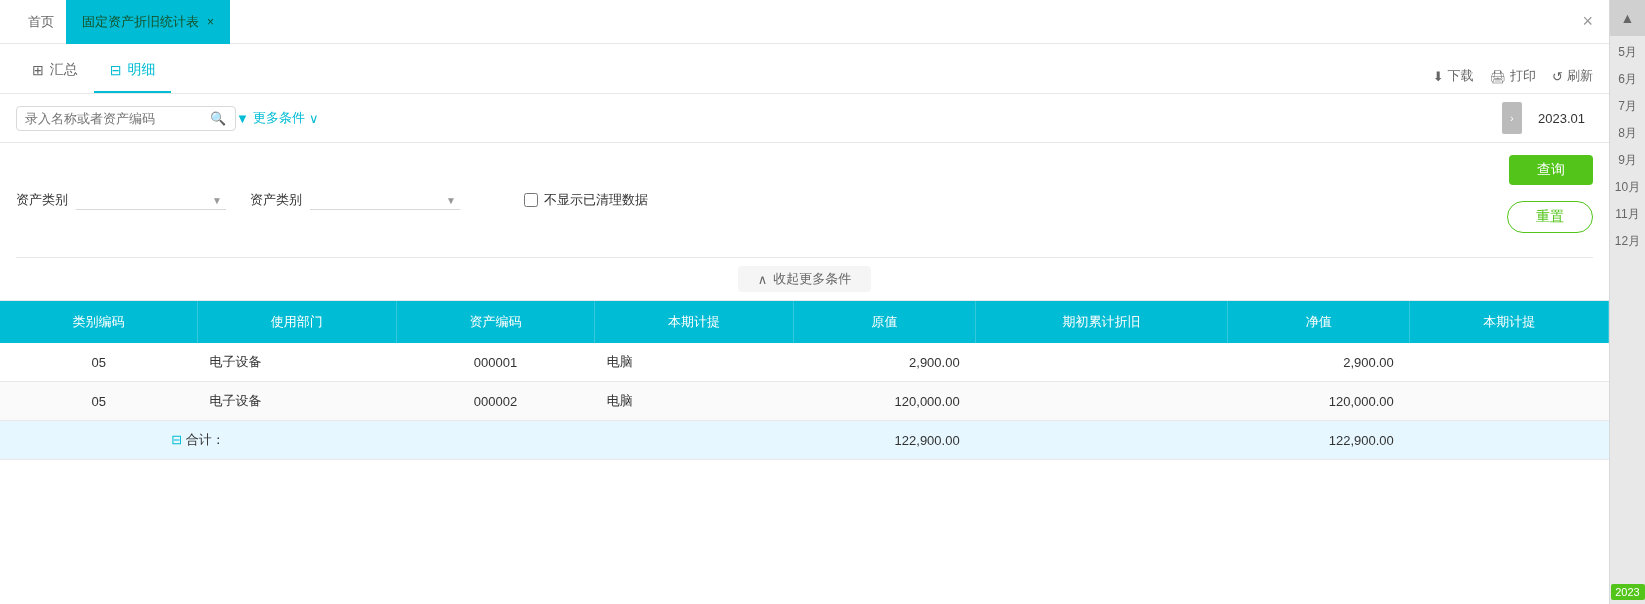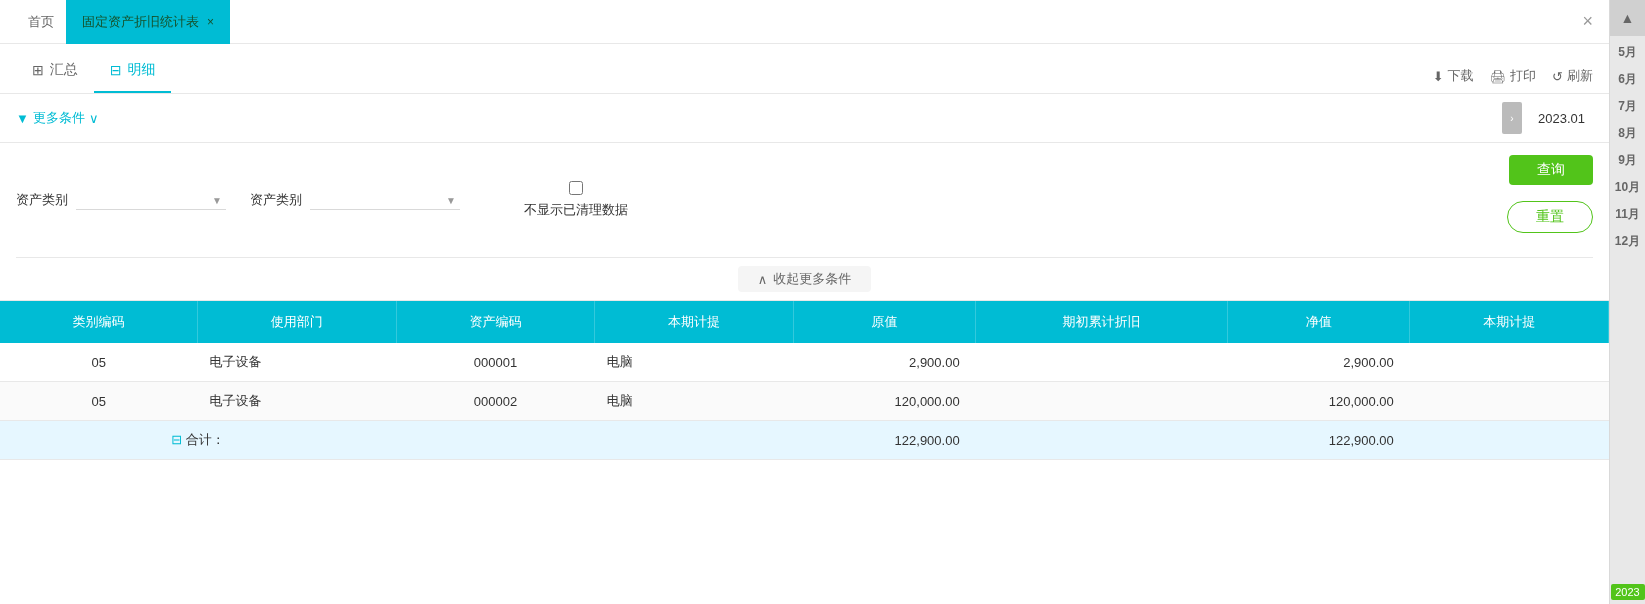--- a/index.html
+++ b/index.html
@@ -27,21 +27,21 @@
     .filter-btn { display: flex; align-items: center; gap: 4px; color: #00bcd4; cursor: pointer; font-size: 13px; }
 
     
     .filter-area { background: #fff; padding: 12px 16px 0 16px; border-bottom: 1px solid #e8e8e8; position: relative; }
     .filter-row { display: flex; align-items: center; gap: 24px; padding-bottom: 12px; }
     .filter-item { display: flex; align-items: center; gap: 8px; }
     .filter-label { color: #333; font-size: 13px; white-space: nowrap; }
     .filter-select { border: none; border-bottom: 1px solid #d9d9d9; padding: 2px 20px 2px 4px; font-size: 13px; color: #333; background: transparent; width: 150px; outline: none; cursor: pointer; appearance: none; }
     .filter-select-wrap { position: relative; display: inline-block; }
     .filter-select-wrap::after { content: '▼'; position: absolute; right: 4px; top: 50%; transform: translateY(-50%); font-size: 10px; color: #999; pointer-events: none; }
-    .filter-checkbox-wrap { display: flex; align-items: center; gap: 6px; margin-left: 40px; flex-direction: column; }
+    .filter-checkbox-wrap { display: flex; align-items: center; gap: 6px; margin-left: 40px; }
     .filter-checkbox { width: 14px; height: 14px; border: 1px solid #d9d9d9; cursor: pointer; }
     .query-btn { background: #52c41a; color: #fff; border: none; border-radius: 4px; padding: 6px 28px; font-size: 14px; cursor: pointer; margin-left: auto; }
     .reset-btn { background: #fff; color: #52c41a; border: 1px solid #52c41a; border-radius: 16px; padding: 6px 28px; font-size: 14px; cursor: pointer; margin-left: auto; margin-top: 8px; }
     .btn-group-right { display: flex; flex-direction: column; gap: 8px; margin-left: auto; padding-bottom: 12px; }
 
     
     .collapse-more { display: flex; justify-content: center; align-items: center; padding: 8px 0; border-top: 1px solid #e8e8e8; }
     .collapse-more-btn { display: flex; align-items: center; gap: 6px; color: #666; font-size: 13px; cursor: pointer; background: #f5f5f5; border: none; padding: 4px 20px; border-radius: 4px; }
 
     
@@ -53,21 +53,21 @@
     tbody tr:nth-child(even) { background: #fafafa; }
     tbody td { padding: 10px 8px; font-size: 13px; text-align: center; }
     tbody td.text-right { text-align: right; padding-right: 16px; }
     tbody td.text-left { text-align: left; padding-left: 12px; }
     .total-row { background: #e6f7ff !important; }
     .total-row td { font-size: 13px; }
 
     
     .right-panel { width: 36px; background: #e8e8e8; display: flex; flex-direction: column; align-items: center; border-left: 1px solid #d9d9d9; position: relative; }
     .right-panel-arrow { width: 36px; height: 36px; background: #d0d0d0; display: flex; align-items: center; justify-content: center; cursor: pointer; color: #666; font-size: 14px; }
-    .right-panel-months { display: flex; flex-direction: column; align-items: center; gap: 2px; padding: 4px 0; font-weight: bold; }
+    .right-panel-months { display: flex; flex-direction: column; align-items: center; gap: 2px; padding: 4px 0; }
     .month-item { font-size: 12px; color: #666; padding: 4px 0; cursor: pointer; width: 36px; text-align: center; }
     .year-badge { background: #52c41a; color: #fff; font-size: 11px; padding: 2px 4px; border-radius: 2px; width: 34px; text-align: center; position: absolute; bottom: 4px; }
 
     
     .search-row { display: flex; align-items: center; background: #fff; padding: 8px 16px; border-bottom: 1px solid #e8e8e8; position: relative; }
 
     .top-right-date { color: #333; font-size: 13px; padding: 0 8px; white-space: nowrap; }
   </style>
 </head>
 <body>
@@ -104,20 +104,24 @@
         <span>打印</span>
       </div>
       <div class="header-action-btn">
         <span>↺</span>
         <span>刷新</span>
       </div>
     </div>
   </div>
 
   <div class="search-row">
+    <div class="search-input-wrap">
+      <input class="search-input" type="text" placeholder="录入名称或者资产编码" style="">
+      <span class="search-icon-btn">🔍</span>
+    </div>
     <div class="filter-btn">
       <span style="color:#00bcd4;">▼</span>
       <span>更多条件</span>
       <span>∨</span>
     </div>
     <div style="margin-left:auto; display:flex; align-items:center;">
       <div style="width:20px; height:32px; background:#bbb; display:flex; align-items:center; justify-content:center; cursor:pointer; border-radius:2px; margin-right:8px;">
         <span style="font-size:10px; color:#fff;">›</span>
       </div>
       <span class="top-right-date">2023.01</span>

